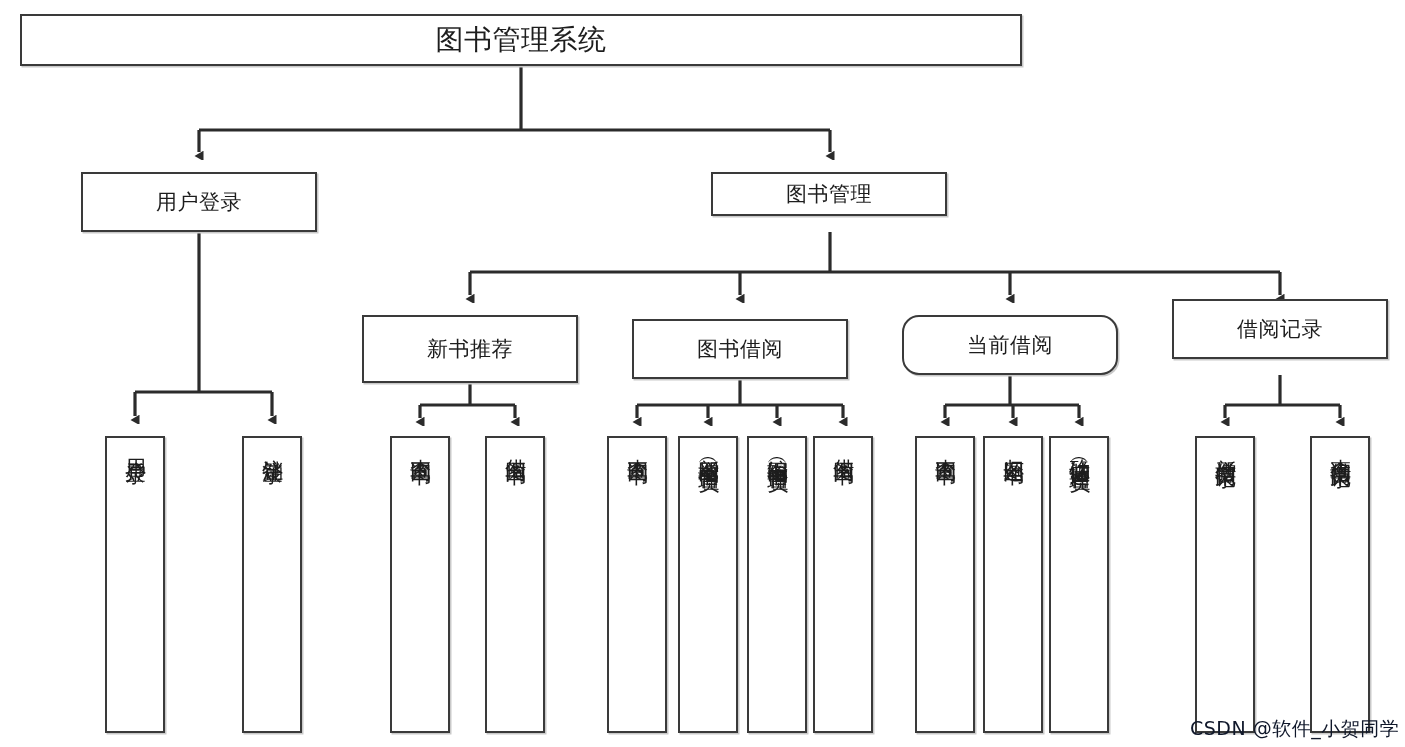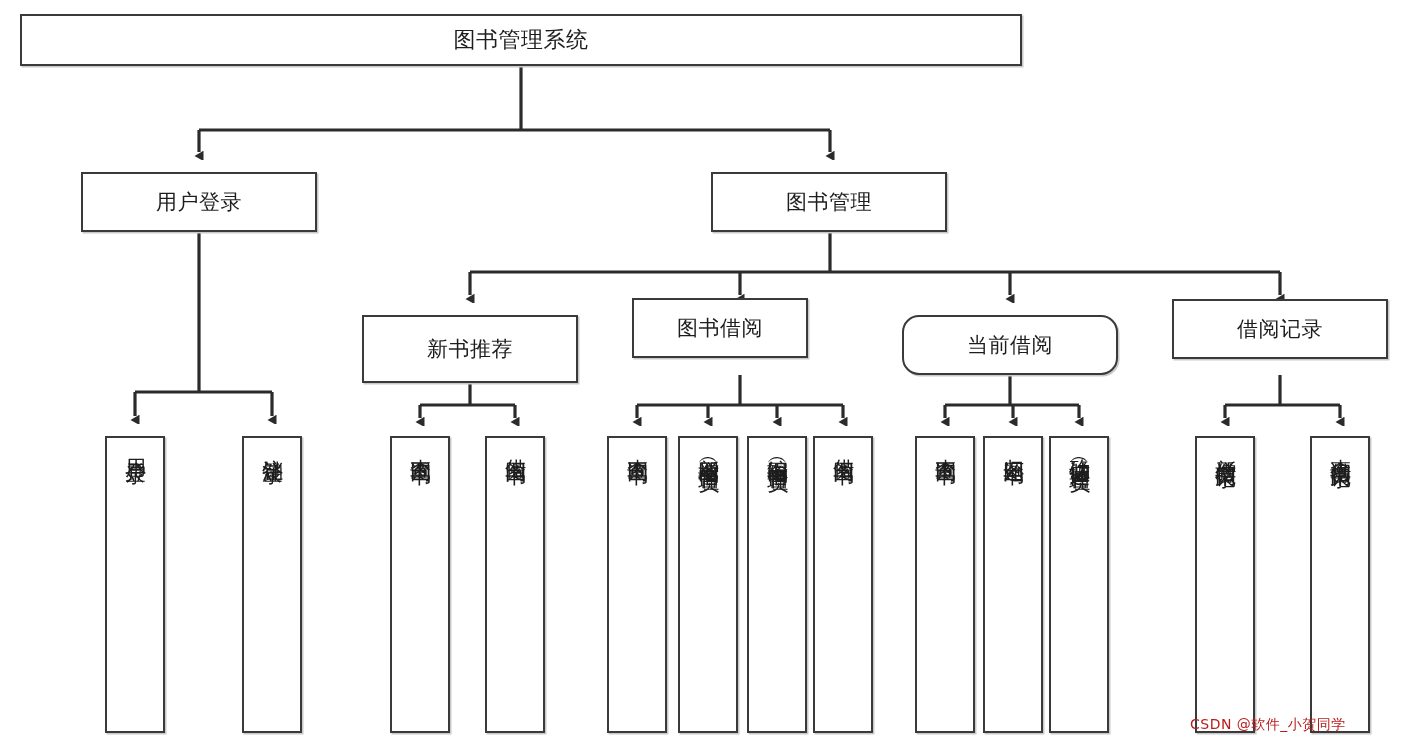--- a/index.html
+++ b/index.html
@@ -41,38 +41,38 @@
     display: block;
     text-align: center;
     line-height: 1.18;
     letter-spacing: 0.5px;
   }
   
   .node.h .label {
     writing-mode: horizontal-tb;
     font-size: 21px;
   }
-  .node.root .label { font-size: 22px; }
+  .node.root .label { font-size: 28px; }
   
   .node.v {
     align-items: flex-start;
     padding-top: 4px;
   }
   .node.v .label {
     writing-mode: vertical-rl;
     text-orientation: upright;
     font-size: 21px;
     line-height: 1.02;
     letter-spacing: 2px;
     white-space: nowrap;
   }
   .watermark {
     position: absolute;
-    font-size: 14px;
-    color: #b91c1c;
+    font-size: 19px;
+    color: #0f172a;
     white-space: nowrap;
     z-index: 5;
     letter-spacing: 0.5px;
   }
 </style>
 </head>
 <body>
 
 <div id="canvas">
 
@@ -126,28 +126,28 @@
     </g>
   </svg>
 
   <div class="node h root" style="left:20px; top:14px; width:1002px; height:52px;">
     <span class="label">图书管理系统</span>
   </div>
 
   <div class="node h" style="left:81px; top:172px; width:236px; height:60px;">
     <span class="label">用户登录</span>
   </div>
-  <div class="node h" style="left:711px; top:172px; width:236px; height:60px;">
+  <div class="node h" style="left:711px; top:172px; width:236px; height:44px;">
     <span class="label">图书管理</span>
   </div>
 
   <div class="node h" style="left:362px; top:315px; width:216px; height:68px;">
     <span class="label">新书推荐</span>
   </div>
-  <div class="node h" style="left:632px; top:298px; width:176px; height:60px;">
+  <div class="node h" style="left:632px; top:319px; width:216px; height:60px;">
     <span class="label">图书借阅</span>
   </div>
   <div class="node h" style="left:902px; top:315px; width:216px; height:60px;border-radius:17px;">
     <span class="label">当前借阅</span>
   </div>
   <div class="node h" style="left:1172px; top:299px; width:216px; height:60px;">
     <span class="label">借阅记录</span>
   </div>
 
   <div class="node v" style="left:105px; top:436px; width:60px; height:297px;">

